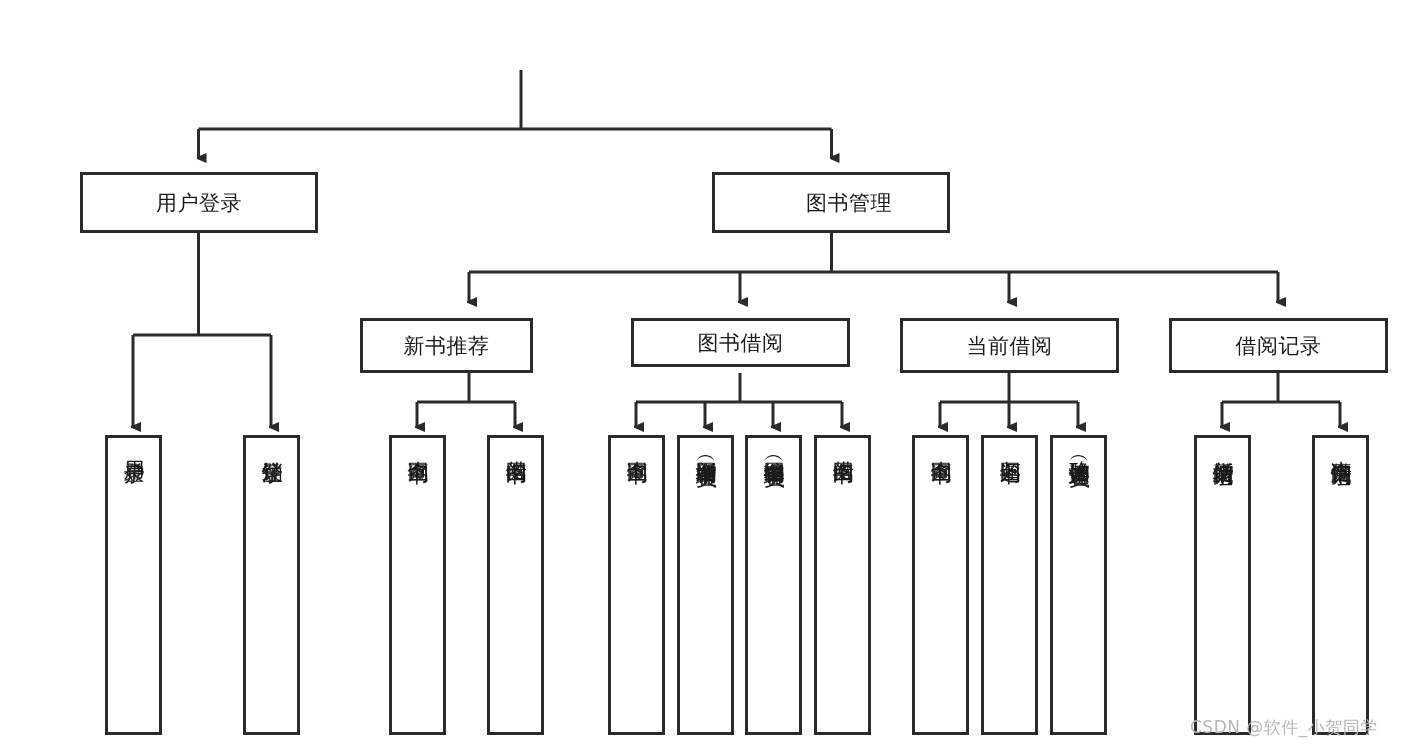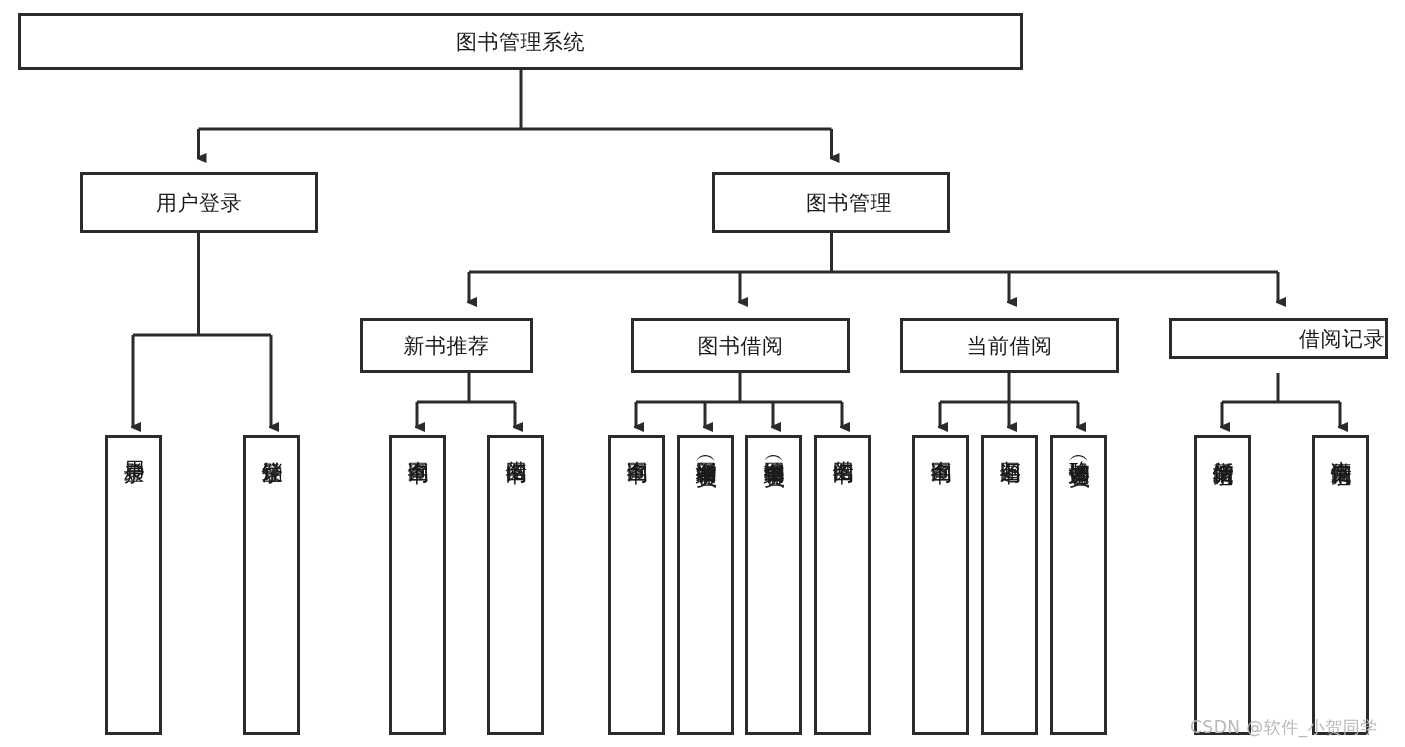--- a/index.html
+++ b/index.html
@@ -108,41 +108,38 @@
       <line x1="1009" y1="402" x2="1009" y2="427" marker-end="url(#arrowhead)"></line>
       <line x1="1078" y1="402" x2="1078" y2="427" marker-end="url(#arrowhead)"></line>
 
       <line x1="1278" y1="373" x2="1278" y2="402"></line>
       <line x1="1222" y1="402" x2="1340" y2="402"></line>
       <line x1="1222" y1="402" x2="1222" y2="427" marker-end="url(#arrowhead)"></line>
       <line x1="1340" y1="402" x2="1340" y2="427" marker-end="url(#arrowhead)"></line>
     </g>
   </svg>
 
-  <div class="node horizontal" style="left:18px; top:13px; width:1005px; height:57px;">
-    <span>图书管理系统</span>
-  </div>
 
   <div class="node horizontal" style="left:80px; top:172px; width:238px; height:61px;">
     <span>用户登录</span>
   </div>
   <div class="node horizontal" style="left:712px; top:172px; width:238px; height:61px;padding-left:36px;">
     <span>图书管理</span>
   </div>
 
   <div class="node horizontal" style="left:360px; top:318px; width:173px; height:55px;">
     <span>新书推荐</span>
   </div>
-  <div class="node horizontal" style="left:631px; top:318px; width:219px; height:55px;">
+  <div class="node horizontal" style="left:631px; top:318px; width:219px; height:49px;">
     <span>图书借阅</span>
   </div>
   <div class="node horizontal" style="left:900px; top:318px; width:219px; height:55px;justify-content:center;">
     <span>当前借阅</span>
   </div>
-  <div class="node horizontal" style="left:1169px; top:318px; width:219px; height:41px;justify-content:flex-end;">
+  <div class="node horizontal" style="left:1169px; top:318px; width:219px; height:55px;">
     <span>借阅记录</span>
   </div>
 
   <div class="node vertical" style="left:105px; top:435px; width:57px; height:300px;">
     <span class="vlabel">用户登录</span>
   </div>
   <div class="node vertical" style="left:243px; top:435px; width:57px; height:300px;">
     <span class="vlabel">注销登录</span>
   </div>
 

